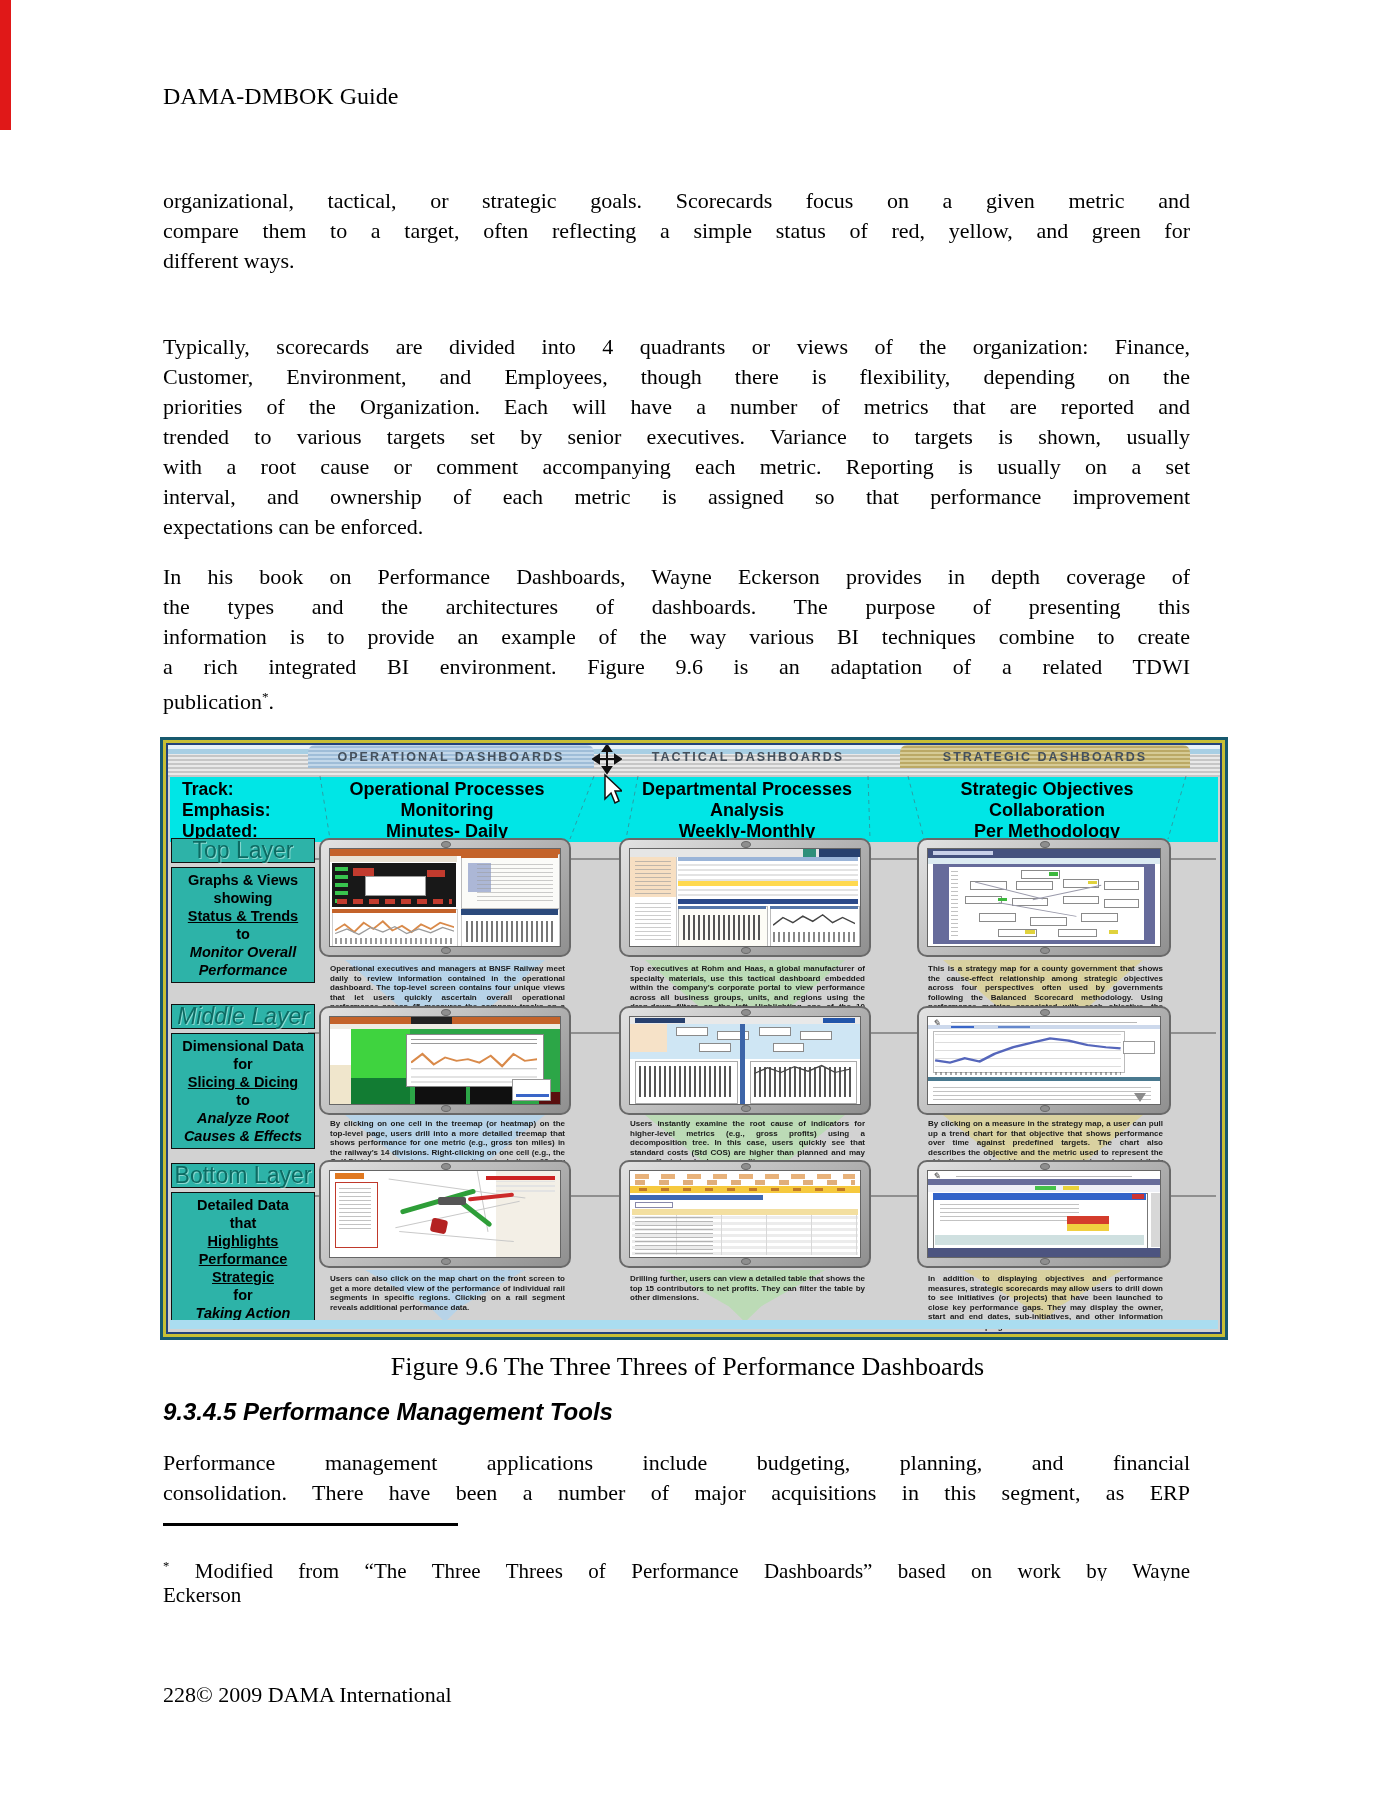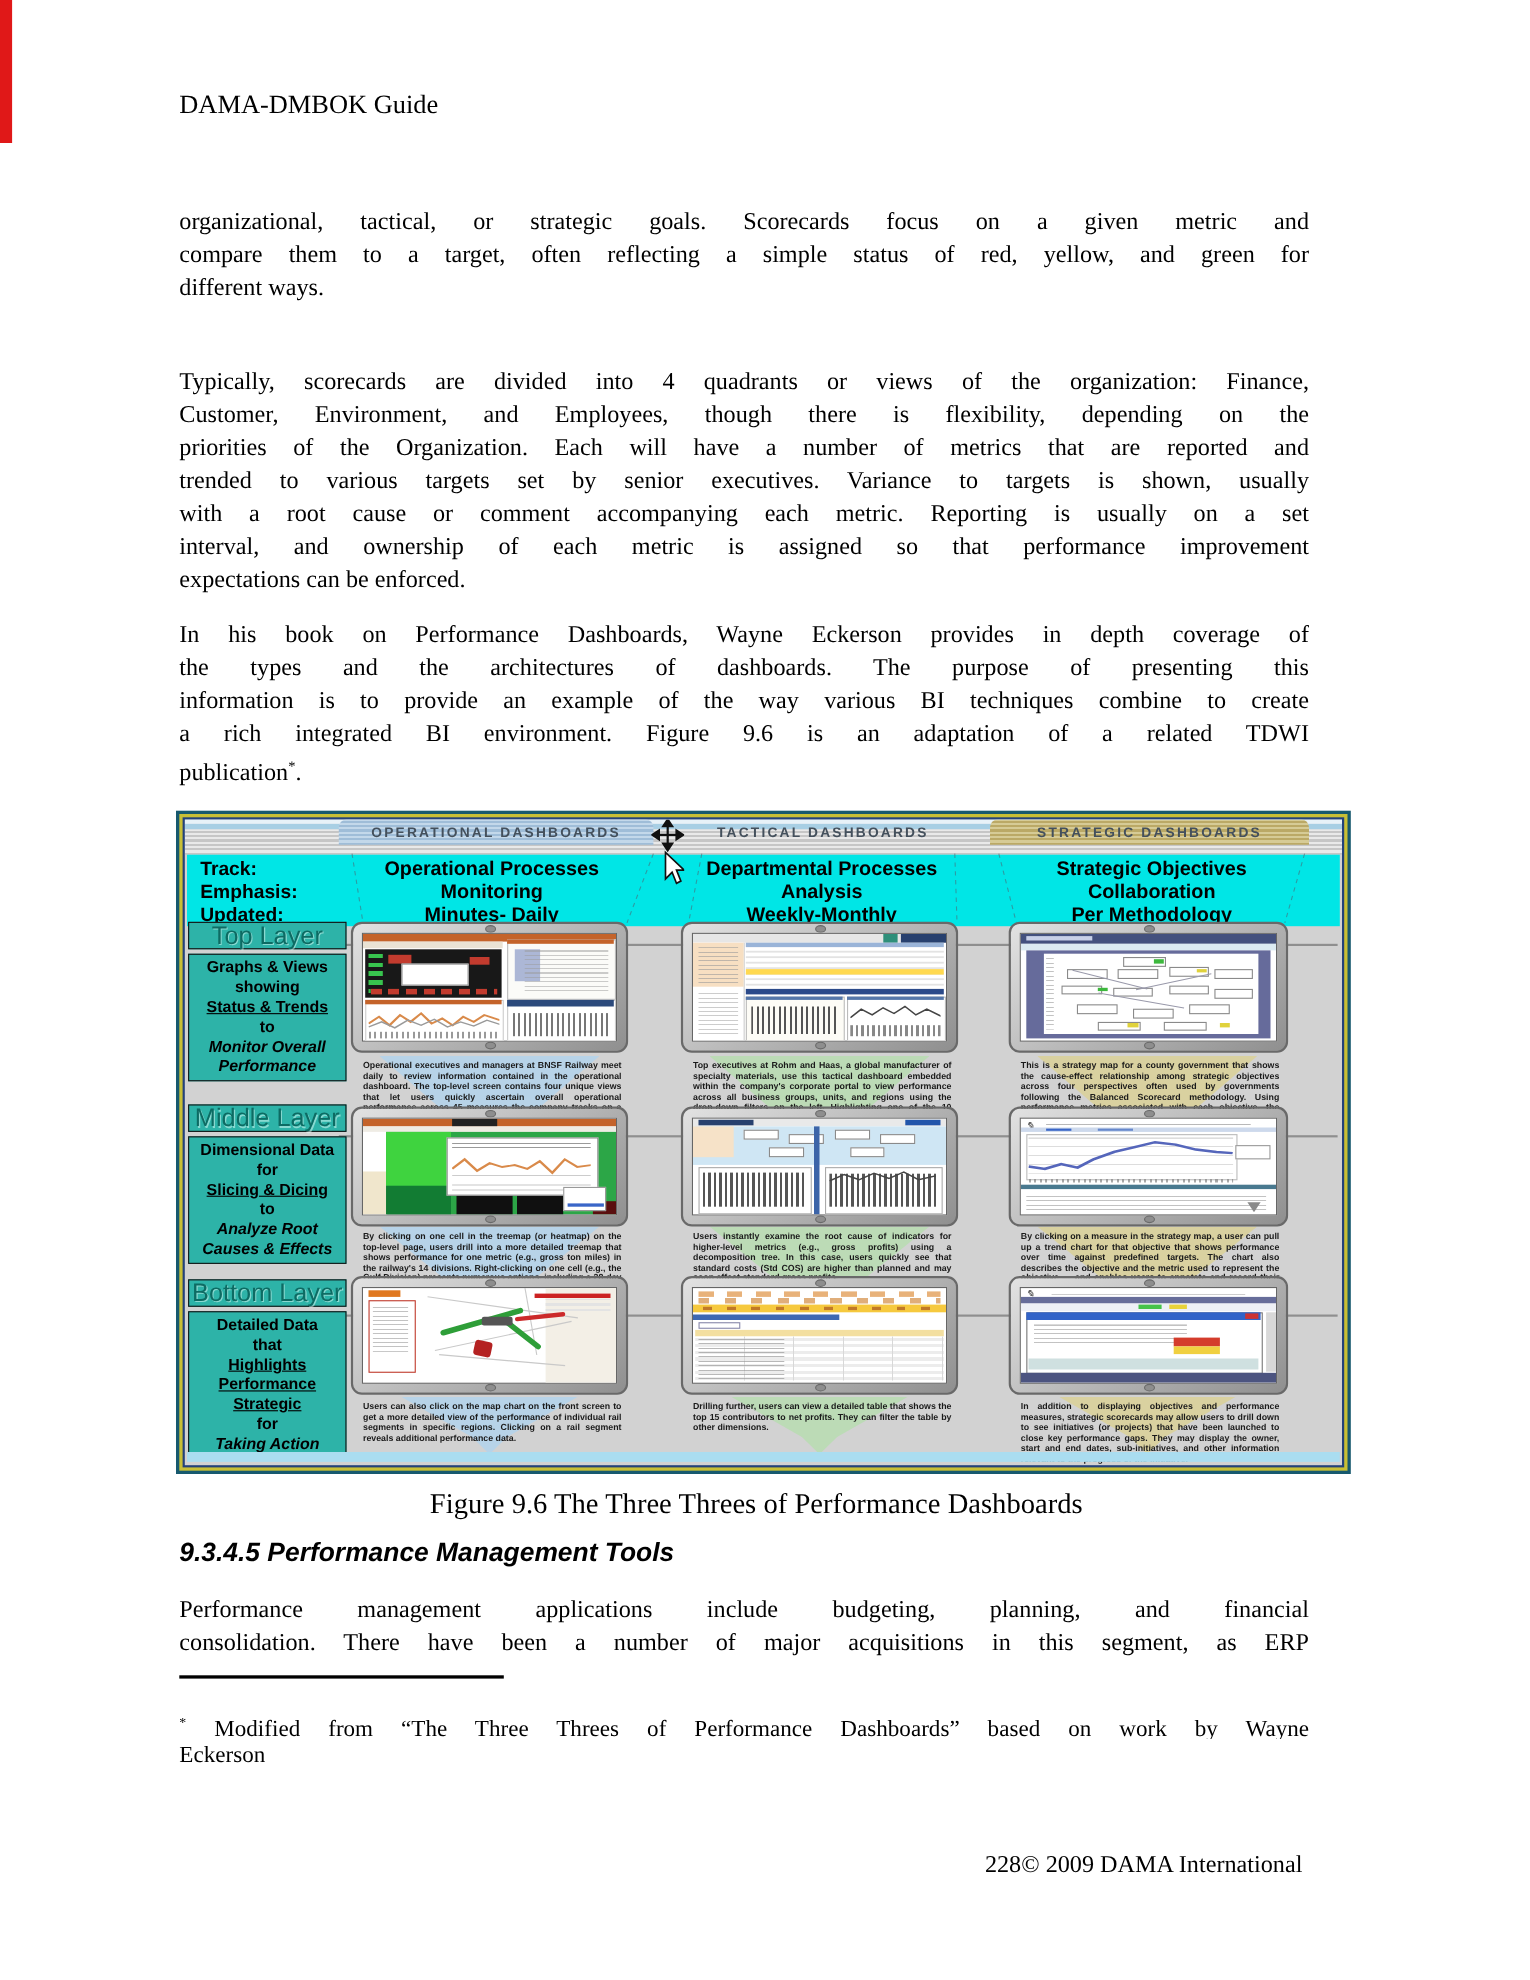--- a/index.html
+++ b/index.html
@@ -11,21 +11,21 @@
   .para{position:absolute;left:163px;width:1027px;font-size:22px;line-height:30px;}
   .jline{text-align:justify;text-align-last:justify;height:30px;overflow:hidden;}
   .lline{text-align:left;height:30px;}
   sup{font-size:60%;vertical-align:super;}
   .figcap{position:absolute;left:174px;width:1027px;text-align:center;font-size:26px;}
   .sechead{position:absolute;left:163px;font-family:"Liberation Sans",sans-serif;
            font-weight:bold;font-style:italic;font-size:24px;}
   .fnrule{position:absolute;left:163px;width:295px;height:3px;background:#000;}
   .footnote{position:absolute;left:163px;width:1027px;font-size:21px;line-height:29px;}
   .pgfooter{position:absolute;left:163px;top:1682px;width:1021px;display:flex;
-            justify-content:flex-end;font-size:22px;}
+            justify-content:flex-start;font-size:22px;}
   .redmark{position:absolute;left:0;top:0;width:11px;height:130px;background:#e01818;}
   
   .fig{position:absolute;left:160px;top:737px;width:1068px;height:603px;
        background:#17596e;box-sizing:border-box;padding:3px;}
   .figb2{width:100%;height:100%;background:#c8bf35;box-sizing:border-box;padding:3px;}
   .figb3{width:100%;height:100%;background:#23427a;box-sizing:border-box;padding:2px;}
   .figin{position:relative;width:100%;height:100%;background:#d2d2d2;overflow:hidden;
          font-family:"Liberation Sans",sans-serif;}
   .topstrip{left:0;top:0;width:100%;height:4px;background:#e8f2f8;}
   .topstrip2{left:0;top:4px;width:100%;height:5px;background:#a8cfe4;}
@@ -176,21 +176,21 @@
 
       <div class="lay-title" style="top:93px;">Top Layer</div>
       <div class="lay-desc" style="top:122px;">
         <div>Graphs &amp; Views</div>
         <div>showing</div>
         <div class="u">Status &amp; Trends</div>
         <div>to</div>
         <div class="bi">Monitor Overall</div>
         <div class="bi">Performance</div>
       </div>
-      <div class="lay-title" style="top:259px;">Middle Layer</div>
+      <div class="lay-title" style="top:259px;font-style:italic;">Middle Layer</div>
       <div class="lay-desc" style="top:288px;">
         <div>Dimensional Data</div>
         <div>for</div>
         <div class="u">Slicing &amp; Dicing</div>
         <div>to</div>
         <div class="bi">Analyze Root</div>
         <div class="bi">Causes &amp; Effects</div>
       </div>
       <div class="lay-title" style="top:418px;">Bottom Layer</div>
       <div class="lay-desc" style="top:447px;">

